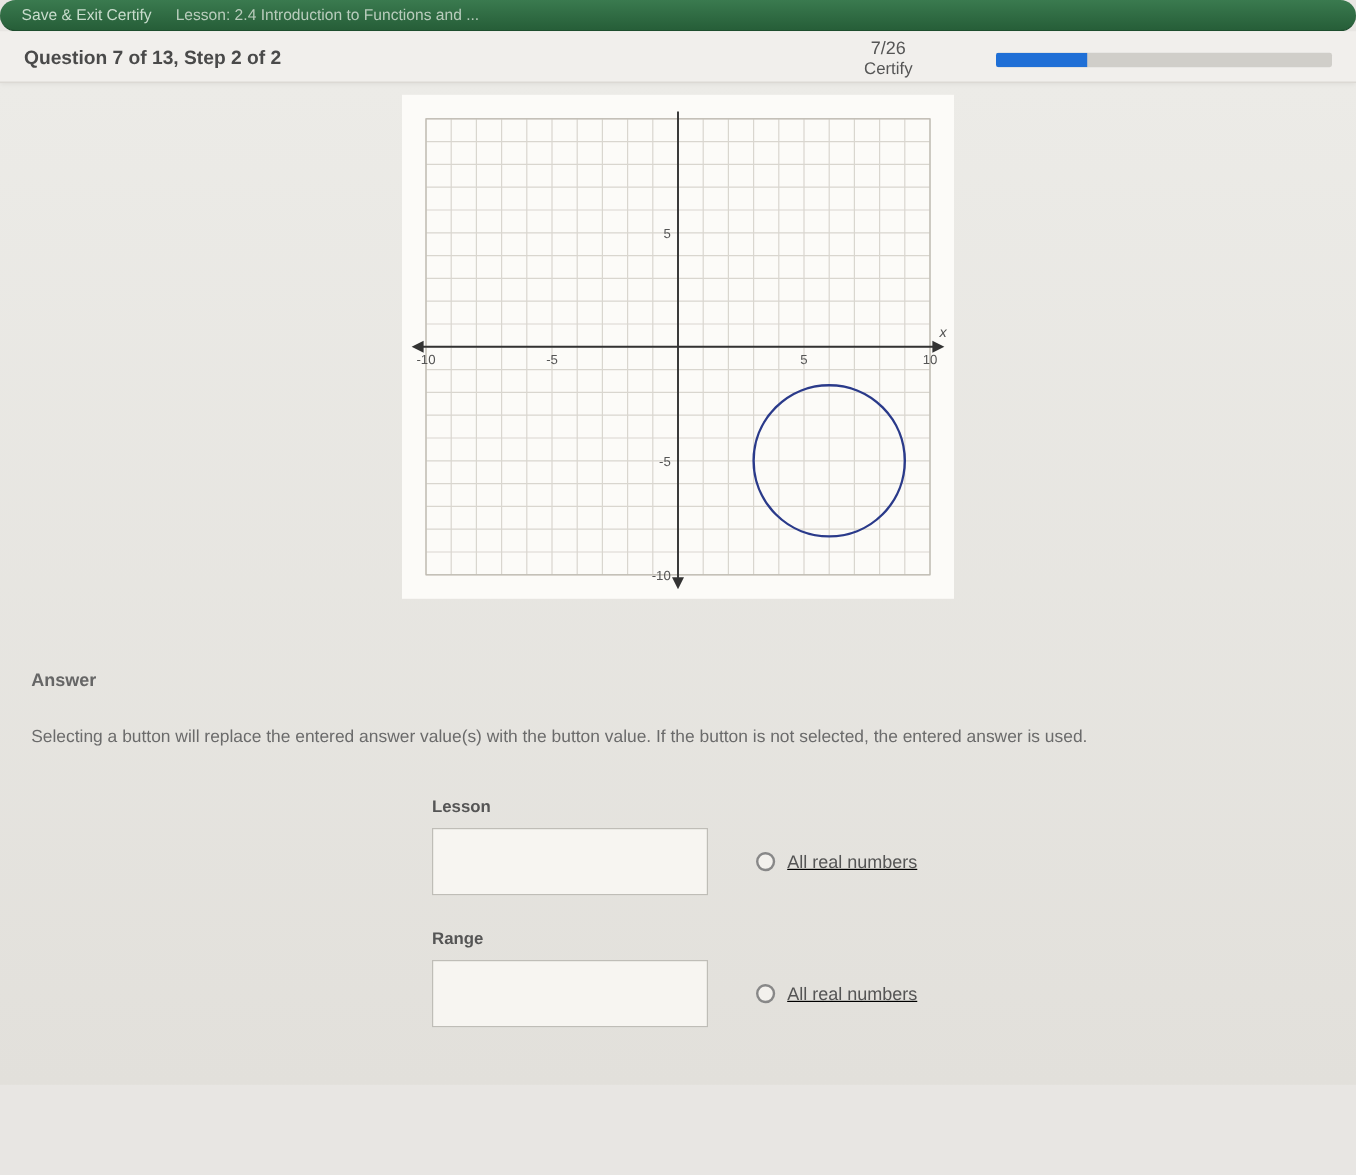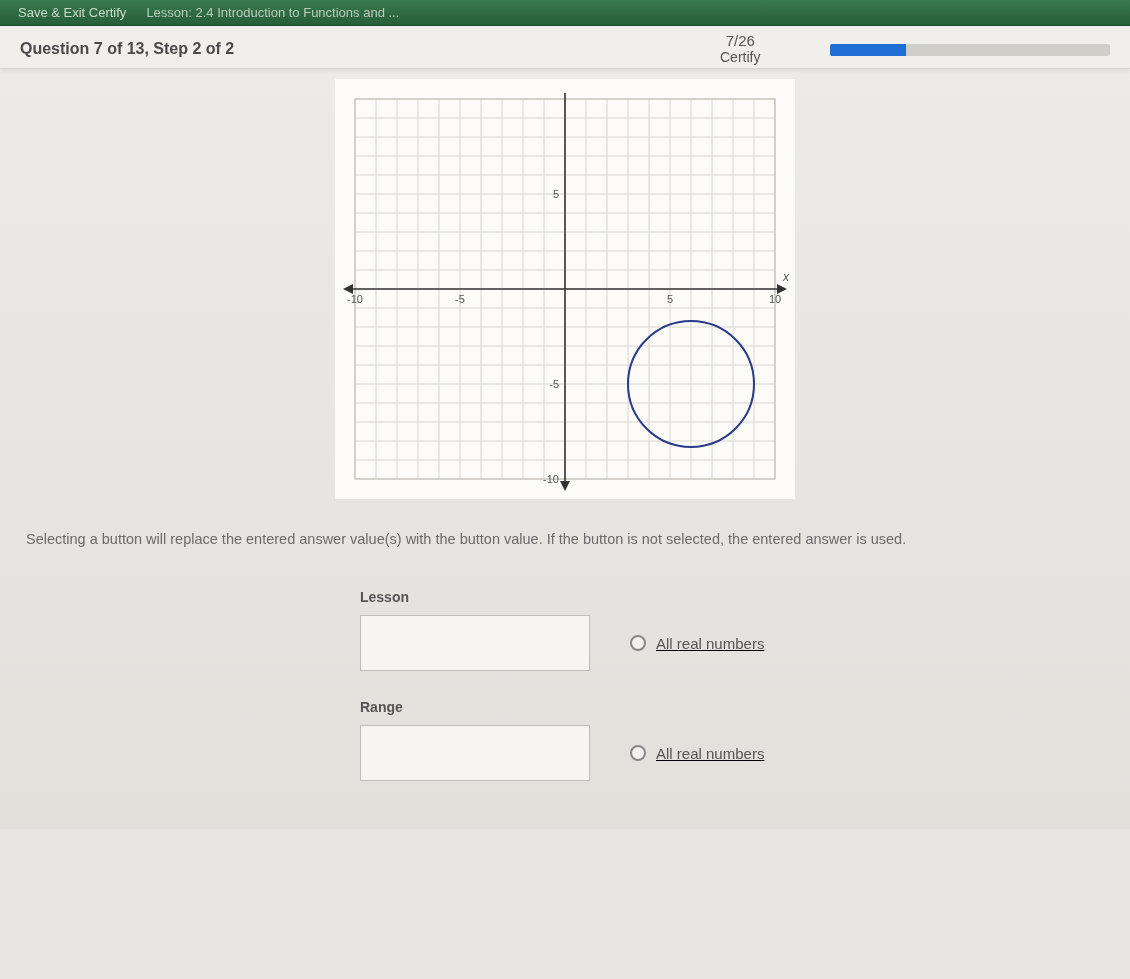--- a/index.html
+++ b/index.html
@@ -12,20 +12,21 @@
   .top-bar {
     background: #2a6b3f;
     background: linear-gradient(#3a7a4f,#265e38);
     height: 26px;
     color: #cfe0d2;
     font-size: 13px;
     display: flex; align-items: center;
     padding: 0 18px;
     border-bottom: 1px solid #1e4d2e;
     gap: 20px;
+    border-radius: 13px;
   }
   .top-link { color: #c8dccc; cursor: pointer; }
   .lesson-label { color: #b8ccbc; }
 
   .header-row {
     background: #f1efec;
     border-bottom: 1px solid #d7d4cf;
     display: flex;
     align-items: center;
     padding: 14px 20px 10px 20px;
@@ -147,20 +148,21 @@
         <text x="335" y="224" font-size="11" fill="#555" text-anchor="middle">5</text>
         <text x="440" y="224" font-size="11" fill="#555" text-anchor="middle">10</text>
         <text x="224" y="404" font-size="11" fill="#555" text-anchor="end">-10</text>
         <text x="224" y="309" font-size="11" fill="#555" text-anchor="end">-5</text>
         <text x="224" y="119" font-size="11" fill="#555" text-anchor="end">5</text>
         <text x="448" y="202" font-size="12" fill="#555" font-style="italic">x</text>
         <circle cx="356" cy="305" r="63" fill="none" stroke="#2a3a8a" stroke-width="2"></circle>
       </svg>
   </div>
 
+  <div class="answer-head">Answer</div>
   <div class="instr">Selecting a button will replace the entered answer value(s) with the button value. If the button is not selected, the entered answer is used.</div>
 
   <div class="form-area">
     <div class="field-label">Lesson</div>
     <div class="row">
       <input class="box" type="text" value="" style="">
       <label class="radio-wrap">
         <span class="radio-circle"></span>
         <span>All real numbers</span>
       </label>

